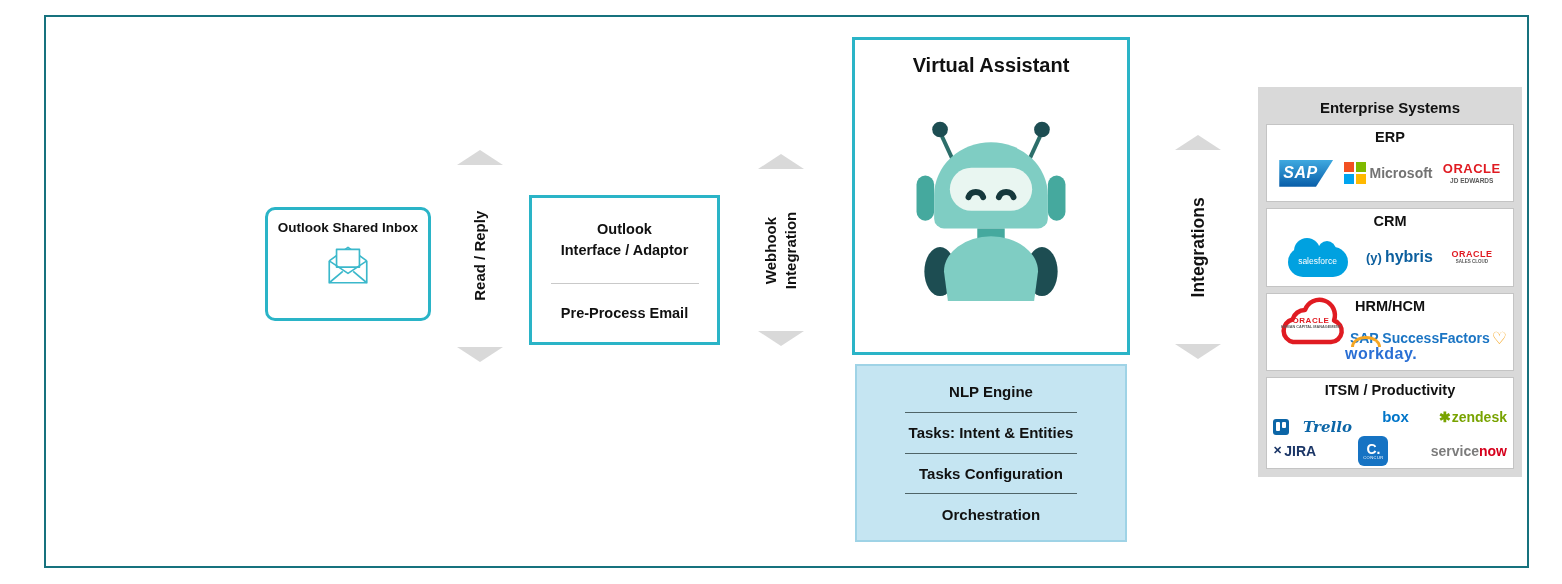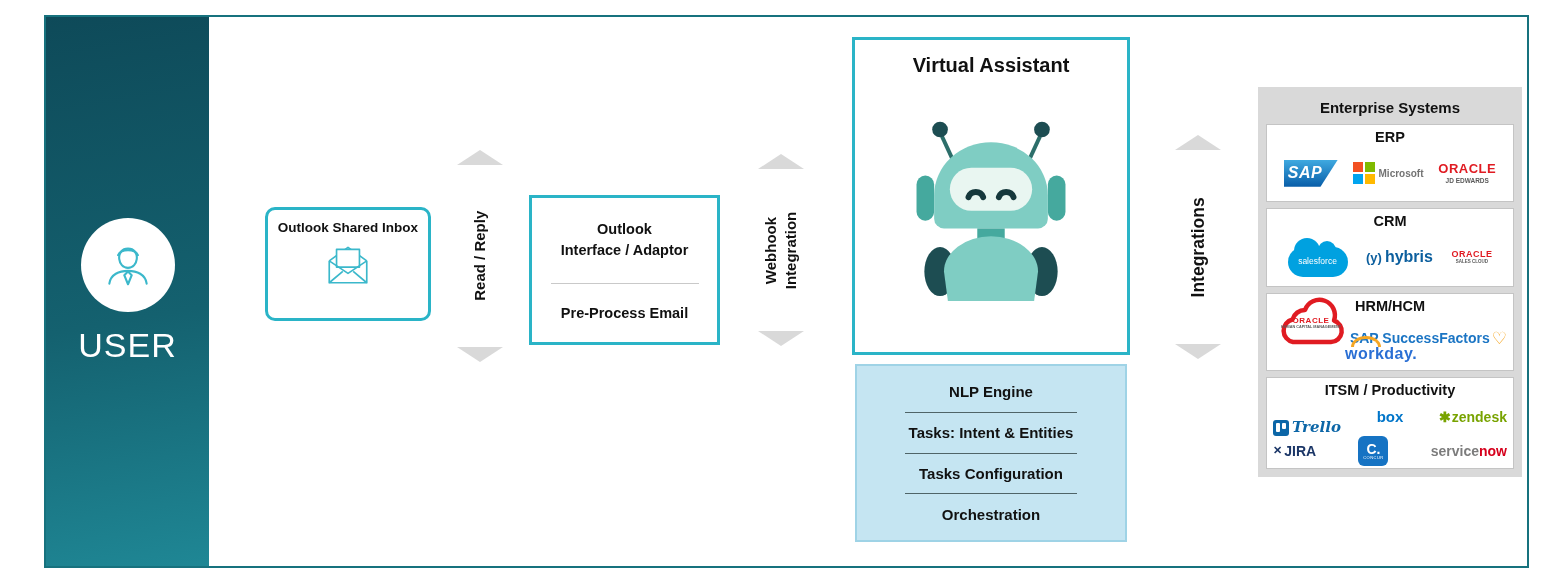--- a/index.html
+++ b/index.html
@@ -54,41 +54,41 @@
     display:flex;flex-direction:column;align-items:center;box-sizing:border-box;padding-top:4px;}
   .card-title{font-size:14.5px;font-weight:bold;}
   .logo-row{display:flex;align-items:center;justify-content:space-evenly;width:100%;flex:1;padding:0 2px;box-sizing:border-box;}
   
   .sap-logo{width:54px;height:27px;background:linear-gradient(180deg,#3fa9e0,#085da8);
     clip-path:polygon(0 0,100% 0,68% 100%,0 100%);display:flex;align-items:center;}
   .sap-text{color:#fff;font-weight:bold;font-style:italic;font-size:16px;padding-left:4px;letter-spacing:.5px;}
   .ms-logo{display:flex;align-items:center;gap:4px;}
   .ms-grid{display:grid;grid-template-columns:10px 10px;grid-template-rows:10px 10px;gap:2px;}
   .ms-grid span{display:block;}
-  .ms-text{color:#737373;font-size:10px;font-weight:600;}
+  .ms-text{color:#737373;font-size:14px;font-weight:600;}
   .oracle-block{text-align:center;line-height:1.1;}
   .oracle-red{color:#e01b22;font-weight:bold;letter-spacing:.5px;}
   .oracle-sub{color:#5a5a5a;font-weight:bold;}
   .sf-cloud{position:relative;width:60px;height:30px;background:#00a1e0;border-radius:16px;margin-top:10px;}
   .sf-cloud::before{content:"";position:absolute;width:26px;height:26px;border-radius:50%;background:#00a1e0;top:-9px;left:6px;}
   .sf-cloud::after{content:"";position:absolute;width:18px;height:18px;border-radius:50%;background:#00a1e0;top:-6px;left:30px;}
   .sf-text{position:absolute;left:0;right:0;top:9px;text-align:center;color:#fff;
     font-size:8.5px;z-index:2;}
   .hybris{color:#0c5f9e;font-weight:bold;font-size:16px;display:flex;align-items:center;gap:3px;}
   .hybris-icon{font-size:13px;font-weight:bold;}
   .hcm-cloud{position:relative;width:80px;height:58px;}
   .hcm-texts{position:absolute;left:0;right:0;top:20px;text-align:center;line-height:1.2;}
   .sfac{color:#1b75c4;font-weight:bold;font-size:14px;display:flex;align-items:center;gap:2px;}
   .heart{color:#f5a623;font-size:17px;font-weight:normal;}
   .workday{position:relative;color:#2a6fd4;font-weight:bold;font-size:16px;letter-spacing:.5px;}
   .workday-arc{position:absolute;left:6px;top:-9px;width:30px;height:11px;
     border:3px solid #f5a623;border-bottom:none;border-radius:50% 50% 0 0/100% 100% 0 0;box-sizing:border-box;}
   .itsm-rows{display:flex;flex-direction:column;flex:1;width:100%;justify-content:space-evenly;padding:0 6px 2px 6px;box-sizing:border-box;}
   .itsm-row{display:flex;align-items:center;justify-content:space-between;}
-  .trello{display:flex;align-items:flex-end;gap:3px;margin-top:20px;}
+  .trello{display:flex;align-items:center;gap:14px;margin-top:20px;}
   .trello-icon{width:16px;height:16px;background:#0c66a7;border-radius:3px;position:relative;}
   .trello-icon::before,.trello-icon::after{content:"";position:absolute;top:3px;width:4px;background:#fff;border-radius:1px;}
   .trello-icon::before{left:3px;height:9px;}
   .trello-icon::after{right:3px;height:6px;}
   .trello-text{font-family:"DejaVu Serif",serif;font-style:italic;font-weight:bold;color:#0c66a7;font-size:15px;}
   .boxlogo{color:#0075c9;font-weight:bold;font-size:15px;text-align:right;}
   .zendesk{color:#78a300;font-weight:bold;font-size:14px;display:flex;align-items:center;gap:1px;}
   .jira{display:flex;align-items:center;gap:2px;color:#1b3667;font-weight:bold;font-size:14px;}
   .jira-icon{font-size:11px;}
   .concur{width:30px;height:30px;background:#1673c3;border-radius:6px;color:#fff;
@@ -97,31 +97,20 @@
   .concur-sub{font-size:4px;letter-spacing:.5px;}
   .snow{font-size:14px;font-weight:600;}
   .snow-gray{color:#7c7c7c;} .snow-red{color:#d6001c;}
 </style>
 </head>
 <body>
 
 <div class="canvas">
   <div class="frame">
 
-    <div class="sidebar">
-      <div class="user-circle">
-        <svg width="56" height="56" viewBox="0 0 48 48" fill="none" stroke="#3bb8cb" stroke-width="1.8" stroke-linecap="round" stroke-linejoin="round">
-          <path d="M16.5 19c-.6-5 2.2-9 7.5-9s8.1 4 7.5 9c-.4 3.6-3 7.5-7.5 7.5S16.9 22.6 16.5 19Z"></path>
-          <path d="M15.5 15.5c2.5-5.5 14.5-5.5 17 0"></path>
-          <path d="M8 40c1-8 8.5-11 16-11s15 3 16 11"></path>
-          <path d="M24 29.5l-3.2 3.2 3.2 7.8 3.2-7.8Z"></path>
-        </svg>
-      </div>
-      <div class="user-label">USER</div>
-    </div>
 
     <div class="teal-box inbox-box">
       <div class="inbox-title">Outlook Shared Inbox</div>
       <svg width="50" height="46" viewBox="0 0 48 44" fill="none" stroke="#3bb8cb" stroke-width="1.6" stroke-linejoin="round">
         <path d="M6 19 L24 6 L42 19"></path>
         <rect x="13" y="8" width="22" height="17" fill="#fff"></rect>
         <path d="M6 19 V40 H42 V19"></path>
         <path d="M6 19 L24 31 L42 19"></path>
         <path d="M6 40 L19 29 M42 40 L29 29"></path>
       </svg>

